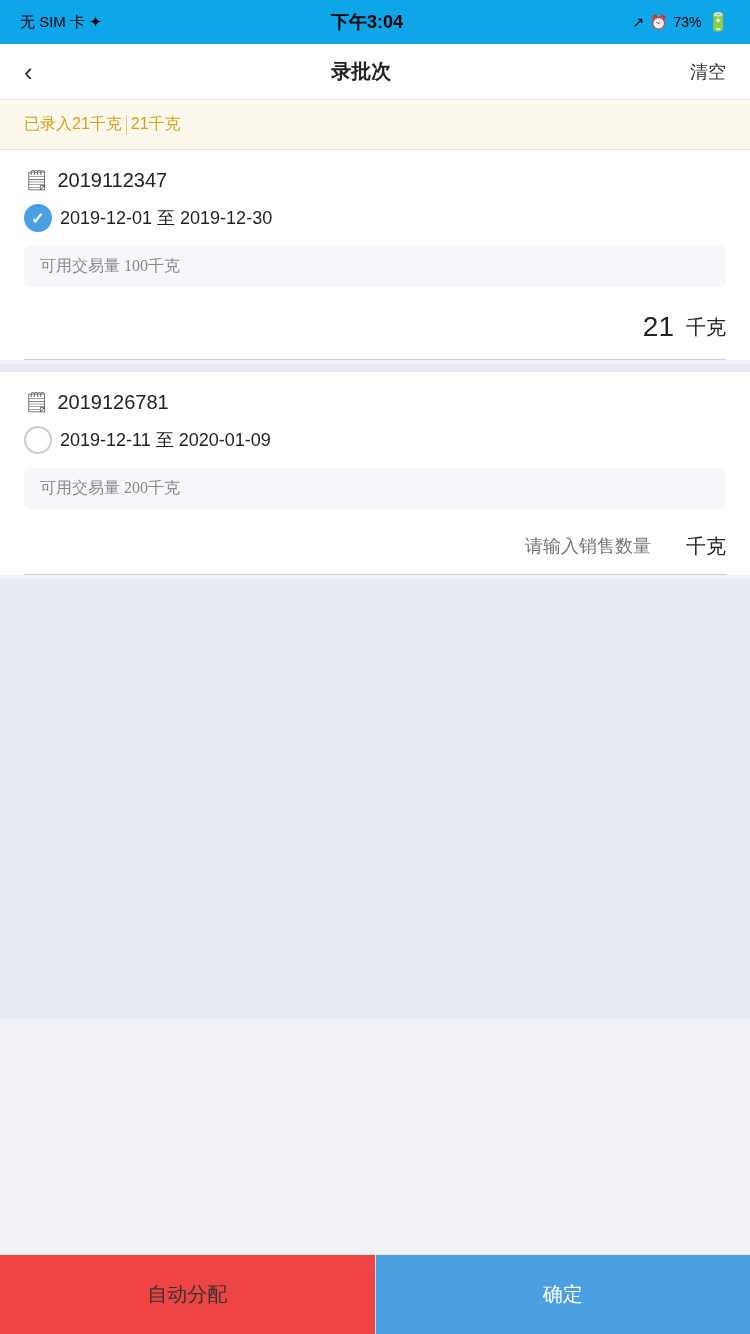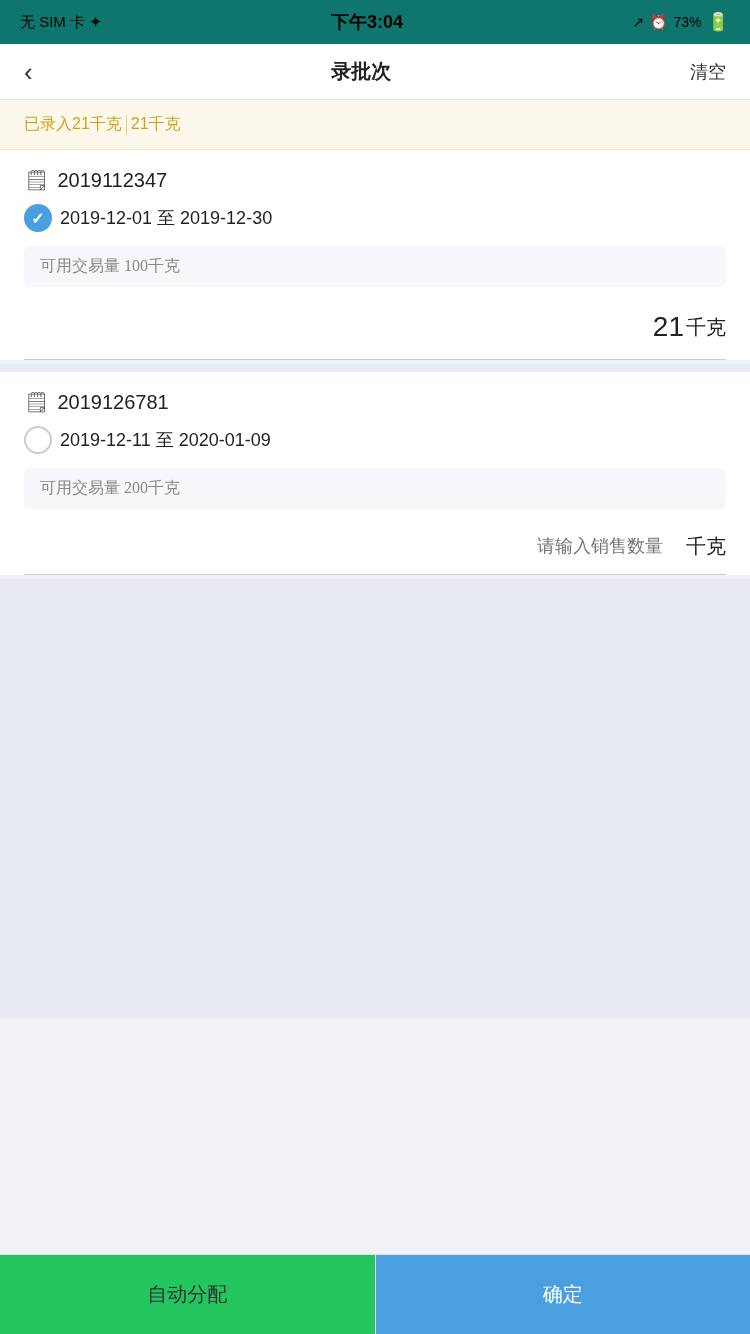--- a/index.html
+++ b/index.html
@@ -9,21 +9,21 @@
       background: #f0f2f5;
       width: 750px;
       min-height: 1334px;
       position: relative;
       overflow-x: hidden;
     }
 
     
     .status-bar {
       height: 44px;
-      background: #0f766e;
+      background: #0ea5e9;
       display: flex;
       align-items: center;
       justify-content: space-between;
       padding: 0 20px;
       font-size: 16px;
       font-weight: 500;
     }
     .status-left { display: flex; align-items: center; gap: 8px; font-size: 15px; }
     .status-center { font-size: 18px; font-weight: 600; }
     .status-right { display: flex; align-items: center; gap: 6px; font-size: 14px; }
@@ -143,21 +143,21 @@
       font-size: 16px;
       color: #888;
     }
 
     
     .amount-row {
       display: flex;
       align-items: center;
       justify-content: flex-end;
       padding: 10px 24px 16px 24px;
-      gap: 2px;
+      gap: 12px;
       border-top: none;
     }
     .amount-value {
       font-size: 28px;
       color: #222;
       font-weight: 400;
     }
     .amount-unit {
       font-size: 20px;
       color: #222;
@@ -172,21 +172,21 @@
       height: 8px;
       background: #e8ecf2;
     }
 
     
     .input-row {
       display: flex;
       align-items: center;
       justify-content: flex-end;
       padding: 10px 24px 14px 24px;
-      gap: 8px;
+      gap: 20px;
     }
     .qty-input {
       border: none;
       outline: none;
       font-size: 18px;
       color: #bbb;
       text-align: right;
       background: transparent;
       min-width: 200px;
     }
@@ -218,21 +218,21 @@
       border-top: 1px solid #e0e0e0;
     }
     .btn-auto {
       flex: 1;
       display: flex;
       align-items: center;
       justify-content: center;
       font-size: 20px;
       color: #333;
       cursor: pointer;
-      background: #22c55e;
+      background: #ef4444;
       border: none;
       border-right: 1px solid #e0e0e0;
     }
     .btn-confirm {
       flex: 1;
       display: flex;
       align-items: center;
       justify-content: center;
       font-size: 20px;
       color: #fff;

